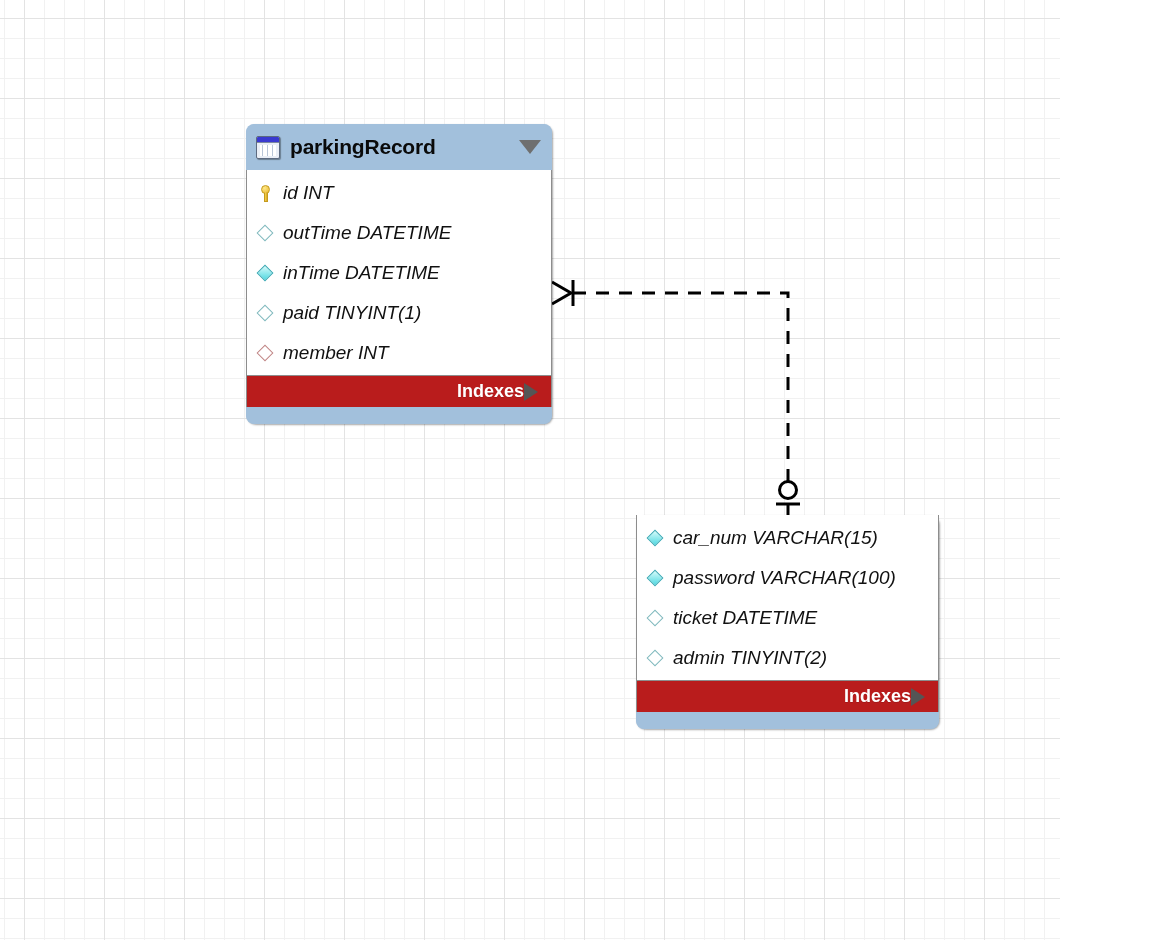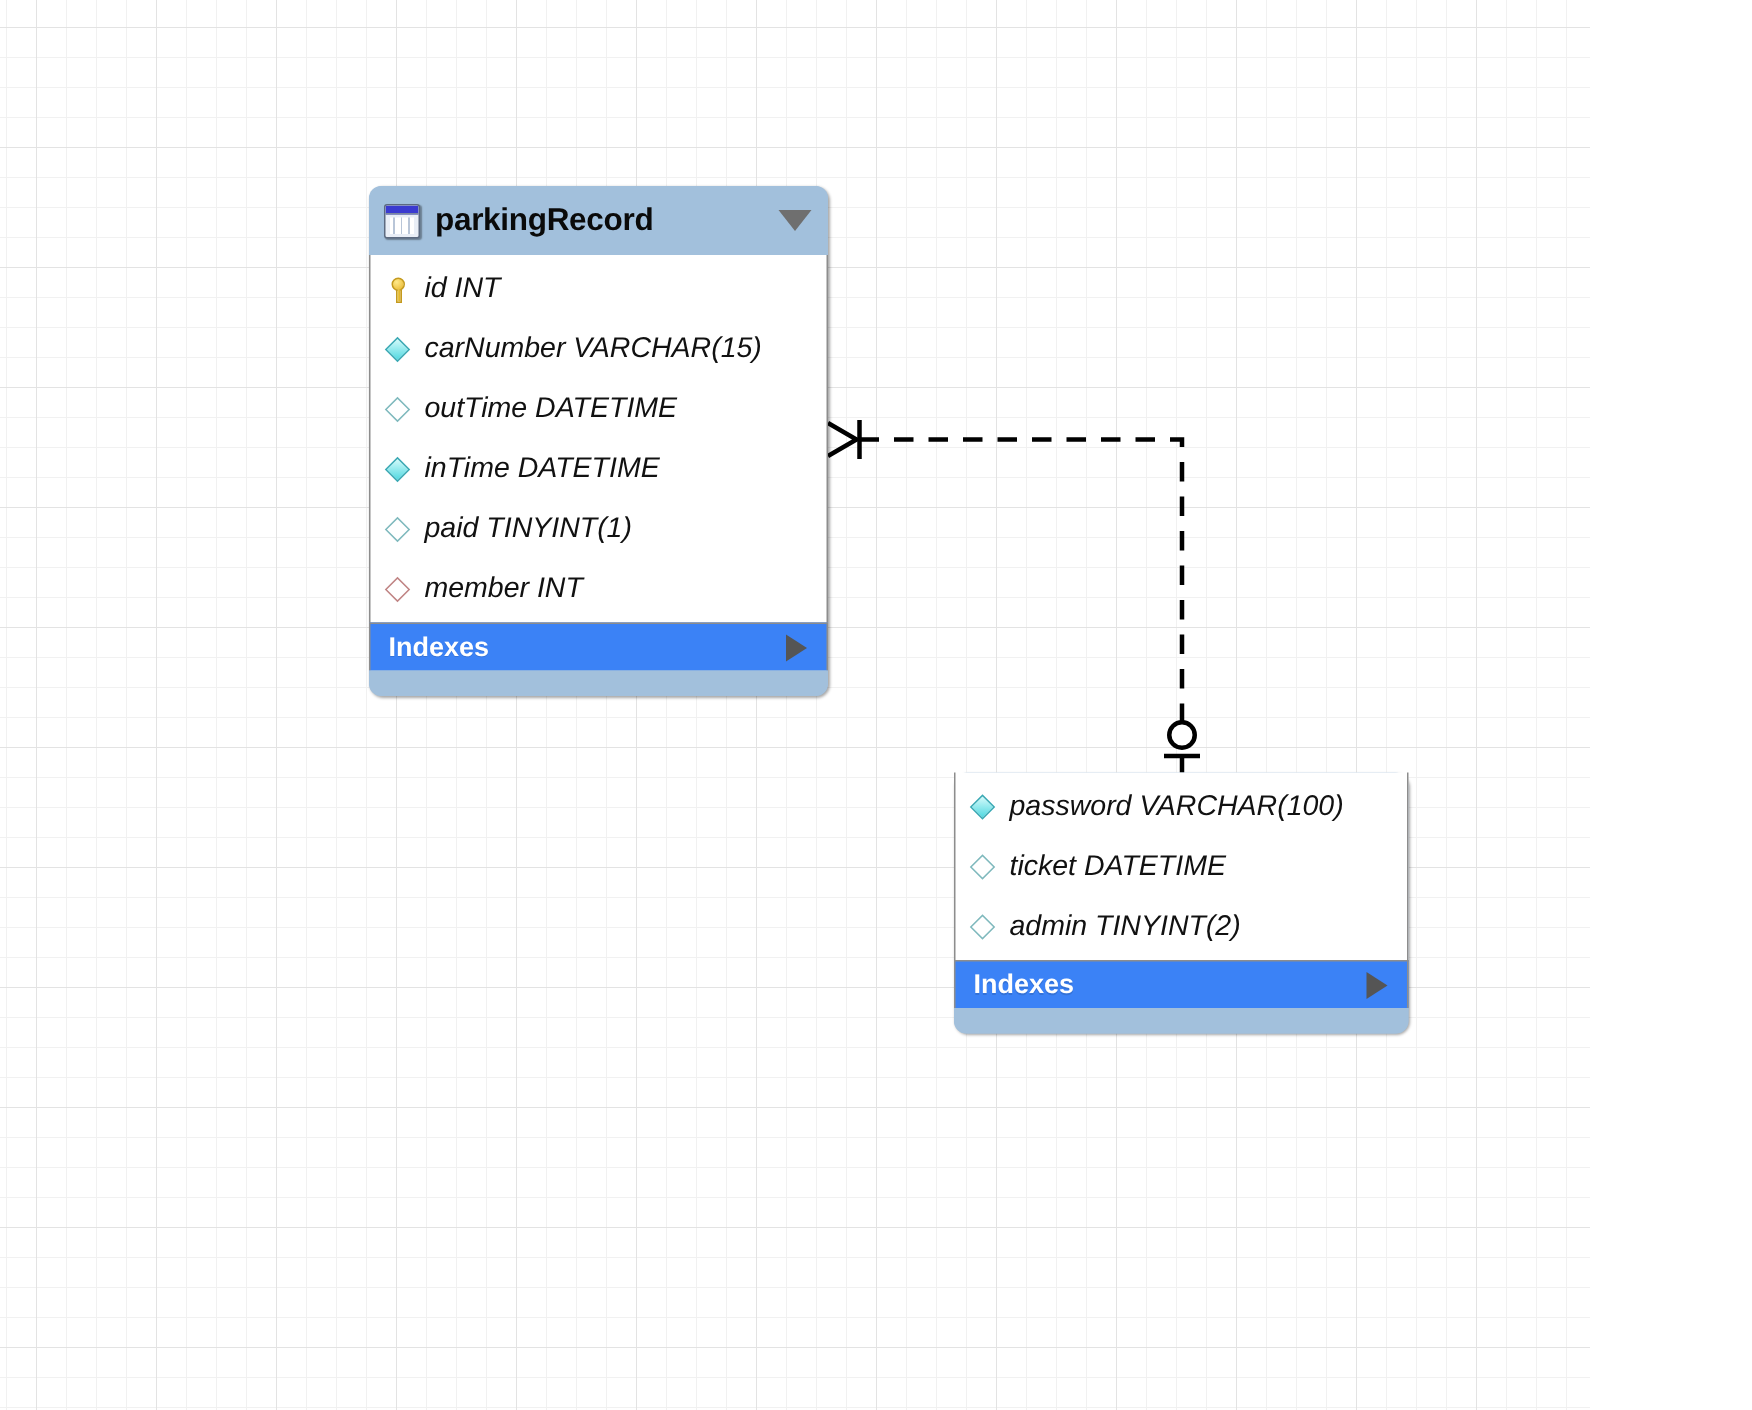--- a/index.html
+++ b/index.html
@@ -175,25 +175,26 @@
     background: #ffffff;
     border: 1px solid #c08585;
   }
 
   
   .tbl-indexes {
     height: 32px;
     display: flex;
     align-items: center;
     padding: 0 13px 0 12px;
-    background: #3b82f6;
+    background: #b91c1c;
     border-left: 1px solid #8d8d8d;
     border-right: 1px solid #8d8d8d;
     border-top: 1px solid #8d8d8d;
     box-sizing: border-box;
+    text-align: right;
   }
   .idx-label {
     flex: 1 1 auto;
     font-size: 18px;
     font-weight: bold;
     color: #ffffff;
     text-shadow: 0 1px 0 rgba(0,0,0,0.12);
   }
   .idx-arrow {
     width: 0; height: 0;
@@ -246,24 +247,20 @@
       <span class="tbl-title">parkingRecord</span>
       <span class="tbl-collapse"></span>
     </div>
 
     <div class="tbl-columns">
       <div class="col-row">
         <span class="ic ic-key"></span>
         <span class="col-label">id INT</span>
       </div>
       <div class="col-row">
-        <span class="ic ic-diamond filled"></span>
-        <span class="col-label">carNumber VARCHAR(15)</span>
-      </div>
-      <div class="col-row">
         <span class="ic ic-diamond hollow"></span>
         <span class="col-label">outTime DATETIME</span>
       </div>
       <div class="col-row">
         <span class="ic ic-diamond filled"></span>
         <span class="col-label">inTime DATETIME</span>
       </div>
       <div class="col-row">
         <span class="ic ic-diamond hollow"></span>
         <span class="col-label">paid TINYINT(1)</span>
@@ -281,20 +278,24 @@
 
     <div class="tbl-footer"></div>
   </div>
 
   <div class="table-node" id="tbl-1" style="left:636px; top:515px; width:303px;">
 
 
     <div class="tbl-columns">
       <div class="col-row">
         <span class="ic ic-diamond filled"></span>
+        <span class="col-label">car_num VARCHAR(15)</span>
+      </div>
+      <div class="col-row">
+        <span class="ic ic-diamond filled"></span>
         <span class="col-label">password VARCHAR(100)</span>
       </div>
       <div class="col-row">
         <span class="ic ic-diamond hollow"></span>
         <span class="col-label">ticket DATETIME</span>
       </div>
       <div class="col-row">
         <span class="ic ic-diamond hollow"></span>
         <span class="col-label">admin TINYINT(2)</span>
       </div>

